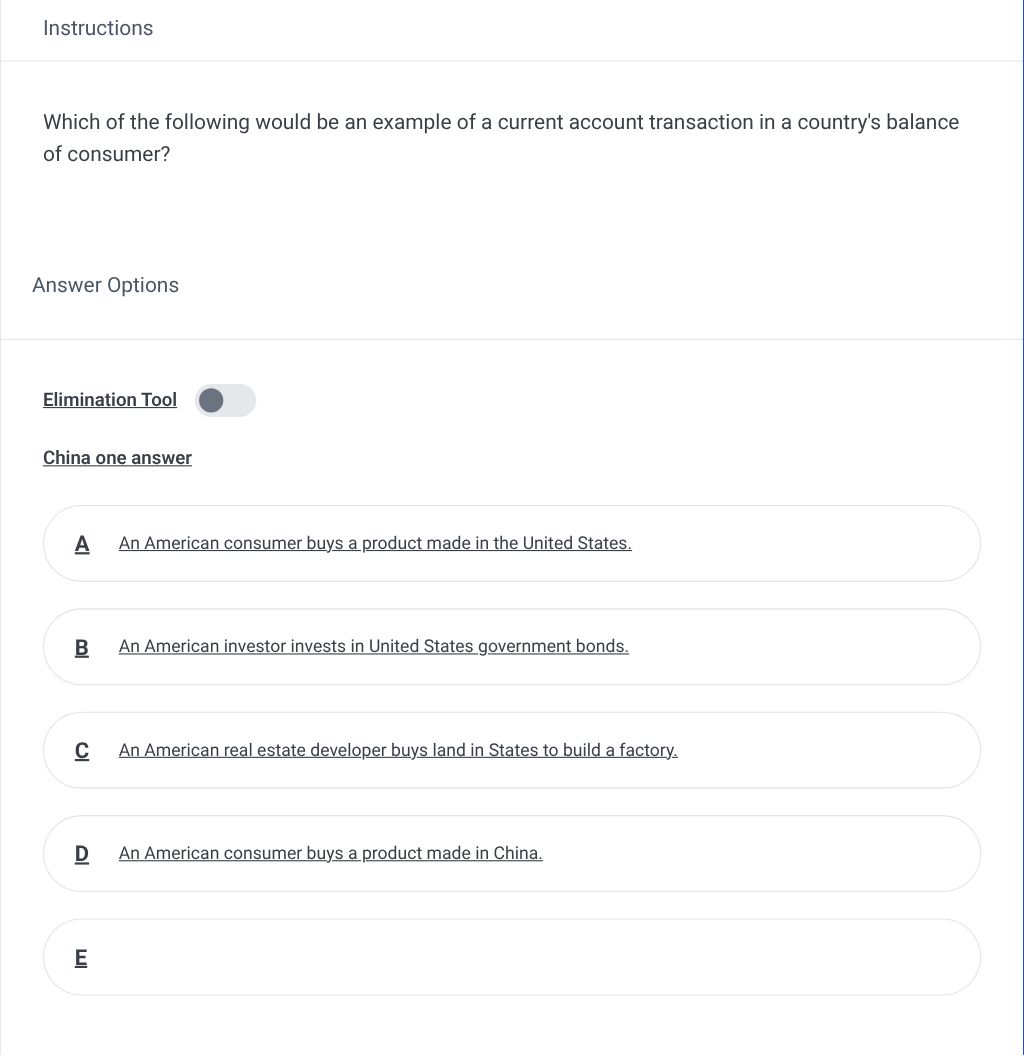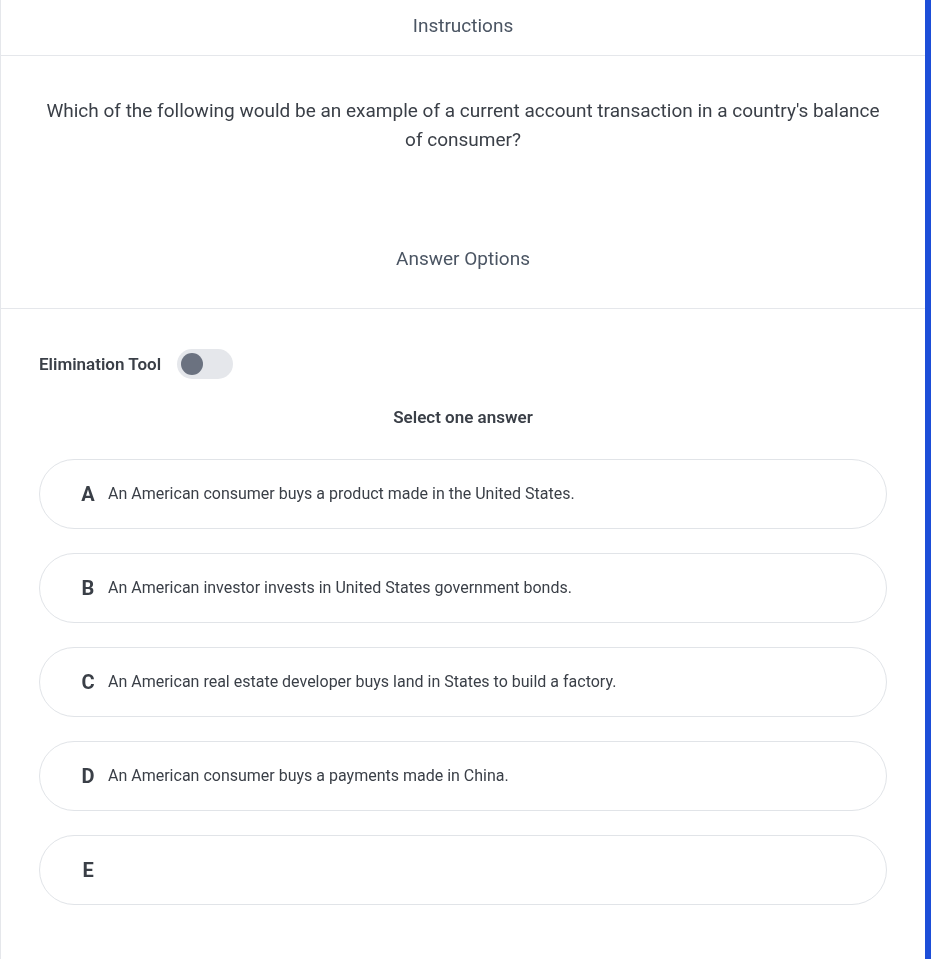--- a/index.html
+++ b/index.html
@@ -4,22 +4,21 @@
 <style>
   * { box-sizing: border-box; margin: 0; padding: 0; }
   body {
     font-family: -apple-system, BlinkMacSystemFont, "Segoe UI", Roboto, "Helvetica Neue", Arial, sans-serif;
     background: #fff;
     color: #3a3f47;
     width: 931px;
   }
   .container {
     border-left: 1px solid #e5e7eb;
-    border-right: 6px solid #1d4ed8;
-    text-align: center;
+    border-right: 1px solid #1d4ed8;
   }
   .section-header {
     padding: 14px 38px 18px 38px;
     border-bottom: 1px solid #e5e7eb;
     font-size: 19px;
     color: #4b5563;
     font-weight: 400;
   }
   .question-body {
     padding: 40px 38px 70px 38px;
@@ -29,20 +28,21 @@
   }
   .answer-options-header {
     padding: 22px 28px 38px 28px;
     border-bottom: 1px solid #e5e7eb;
     font-size: 19px;
     color: #4b5563;
     font-weight: 400;
   }
   .options-body {
     padding: 40px 38px 30px 38px;
+    text-decoration: underline;
   }
   .elim-row {
     display: flex;
     align-items: center;
     gap: 16px;
     margin-bottom: 28px;
   }
   .elim-label {
     font-size: 17px;
     font-weight: 600;
@@ -107,40 +107,40 @@
 
   <div class="options-body">
 
     <div class="elim-row">
       <span class="elim-label">Elimination Tool</span>
       <div class="toggle">
         <div class="toggle-knob"></div>
       </div>
     </div>
 
-    <div class="select-one">Select one answer</div>
+    <div class="select-one">China one answer</div>
 
     <div class="option">
       <span class="option-letter">A</span>
       <span class="option-text">An American consumer buys a product made in the United States.</span>
     </div>
 
     <div class="option">
       <span class="option-letter">B</span>
       <span class="option-text">An American investor invests in United States government bonds.</span>
     </div>
 
     <div class="option">
       <span class="option-letter">C</span>
       <span class="option-text">An American real estate developer buys land in States to build a factory.</span>
     </div>
 
     <div class="option">
       <span class="option-letter">D</span>
-      <span class="option-text">An American consumer buys a payments made in China.</span>
+      <span class="option-text">An American consumer buys a product made in China.</span>
     </div>
 
     <div class="option">
       <span class="option-letter">E</span>
     </div>
 
   </div>
 
 </div>
 

